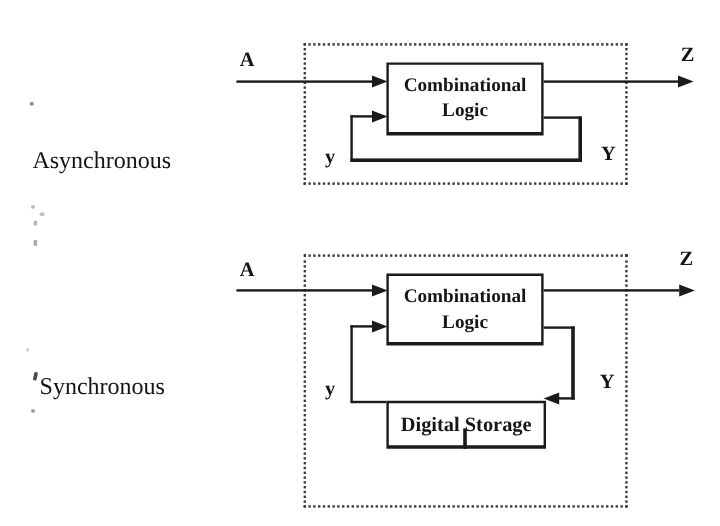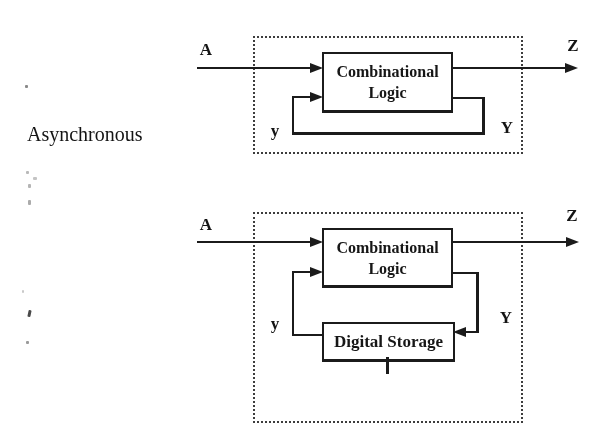--- a/index.html
+++ b/index.html
@@ -106,20 +106,21 @@
   <div class="abs wire" style="left:453px; top:97px; width:31px; height:2px;"></div>
   <div class="abs wire" style="left:482px; top:97px; width:3px; height:38px;"></div>
   <div class="abs wire" style="left:292px; top:132px; width:193px; height:3px;"></div>
   <div class="abs wire" style="left:292px; top:96px; width:2px; height:39px;"></div>
   <div class="abs wire" style="left:292px; top:96px; width:18px; height:2px;"></div>
   <div class="abs arrow-right" style="left:310px; top:92px;"></div>
 
   <div class="abs sig" style="left:265px; top:121px;">y</div>
   <div class="abs sig" style="left:497px; top:118px;">Y</div>
 
+  <div class="abs section-label" style="left:33px; top:311px;">Synchronous</div>
 
   <div class="abs dotted-box" style="left:253px; top:212px; width:270px; height:211px;"></div>
 
   <div class="abs block" style="left:322px; top:228px; width:131px; height:60px;">
     <span>Combinational</span>
     <span>Logic</span>
   </div>
 
   <div class="abs sig" style="left:196px; top:215px;">A</div>
   <div class="abs wire" style="left:197px; top:241px; width:113px; height:2px;"></div>
@@ -127,21 +128,21 @@
 
   <div class="abs sig" style="left:562px; top:206px;">Z</div>
   <div class="abs wire" style="left:453px; top:241px; width:113px; height:2px;"></div>
   <div class="abs arrow-right" style="left:566px; top:237px;"></div>
 
   <div class="abs wire" style="left:453px; top:272px; width:26px; height:2px;"></div>
   <div class="abs wire" style="left:476px; top:272px; width:3px; height:61px;"></div>
   <div class="abs wire" style="left:465px; top:331px; width:14px; height:2px;"></div>
   <div class="abs arrow-left" style="left:453px; top:327px;"></div>
 
-  <div class="abs block" style="left:322px; top:322px; width:133px; height:40px; font-size:17px;">
+  <div class="abs block" style="left:322px; top:334px; width:133px; height:40px; font-size:17px;">
     <span>Digital Storage</span>
   </div>
 
   <div class="abs wire" style="left:293px; top:334px; width:29px; height:2px;"></div>
   <div class="abs wire" style="left:292px; top:271px; width:2px; height:65px;"></div>
   <div class="abs wire" style="left:292px; top:271px; width:18px; height:2px;"></div>
   <div class="abs arrow-right" style="left:310px; top:267px;"></div>
 
   <div class="abs sig" style="left:265px; top:314px;">y</div>
   <div class="abs sig" style="left:496px; top:308px;">Y</div>

